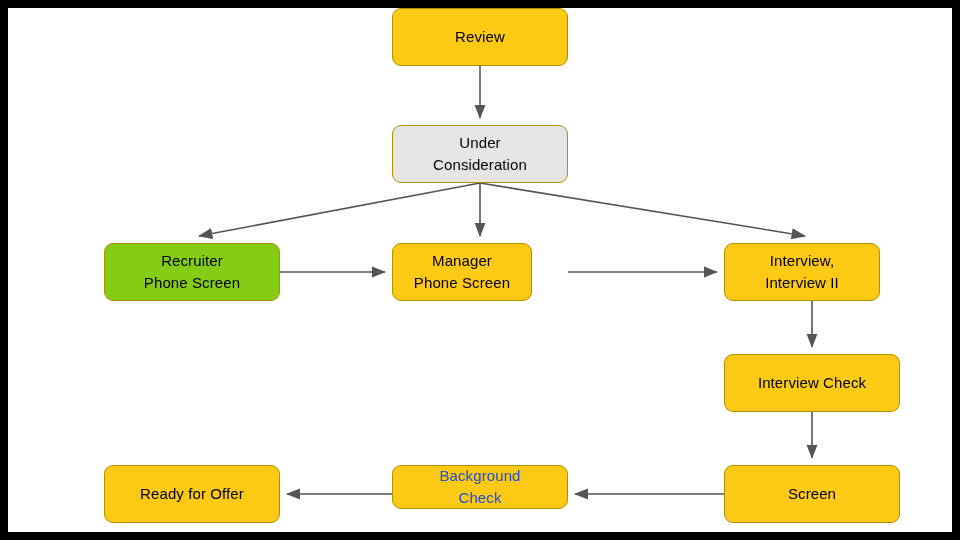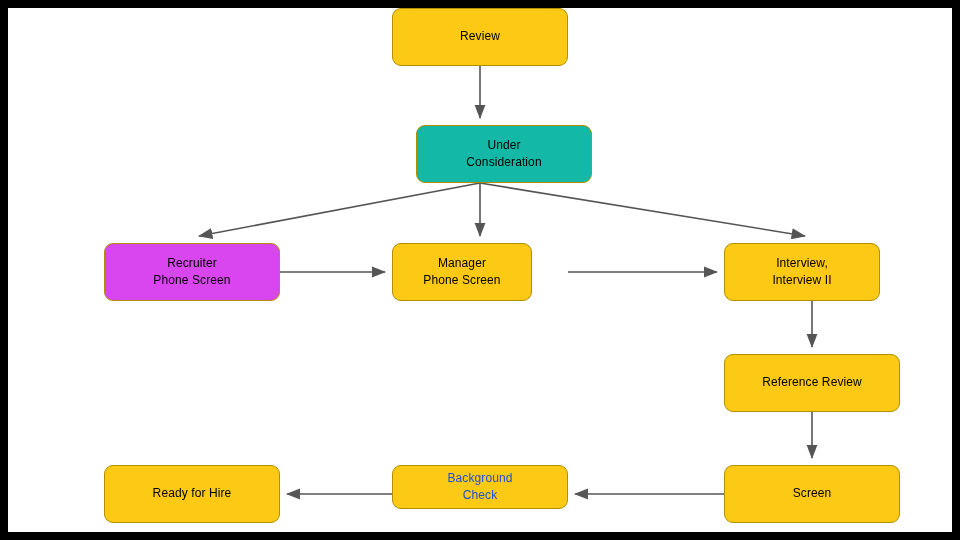--- a/index.html
+++ b/index.html
@@ -31,21 +31,21 @@
     width: 960px;
     height: 540px;
   }
   .node {
     position: absolute;
     box-sizing: border-box;
     background: #FCC914;
     border: 1.2px solid #B09000;
     border-radius: 9px;
     color: #000000;
-    font-size: 12px;
+    font-size: 15px;
     line-height: 1.45;
     text-align: center;
     display: flex;
     align-items: center;
     justify-content: center;
     white-space: pre-line;
     letter-spacing: 0.1px;
   }
   #edges {
     position: absolute;
@@ -78,30 +78,30 @@
             <path d="M568,272 L717,272" stroke="#555555" marker-end="url(#arrowhead)"></path>
             <path d="M812,301 L812,347" stroke="#555555" marker-end="url(#arrowhead)"></path>
             <path d="M812,412 L812,458" stroke="#555555" marker-end="url(#arrowhead)"></path>
             <path d="M724,494 L575,494" stroke="#555555" marker-end="url(#arrowhead)"></path>
             <path d="M392,494 L287,494" stroke="#555555" marker-end="url(#arrowhead)"></path>
           </g>
       </svg>
 
       <div id="node-layer">
           <div class="node" style="left: 392px; top: 8px; width: 176px; height: 58px; background: rgb(252, 201, 20); border-color: rgb(176, 144, 0); color: rgb(0, 0, 0);">Review</div>
-          <div class="node" style="left: 392px; top: 125px; width: 176px; height: 58px; background: #14b8a6; border-color: rgb(176, 144, 0); color: rgb(0, 0, 0); margin-left: 24px;">Under
+          <div class="node" style="left: 392px; top: 125px; width: 176px; height: 58px; background: #e5e5e5; border-color: rgb(176, 144, 0); color: rgb(0, 0, 0);">Under
 Consideration</div>
-          <div class="node" style="left: 104px; top: 243px; width: 176px; height: 58px; background: #d946ef; border-color: rgb(176, 144, 0); color: rgb(0, 0, 0);">Recruiter
+          <div class="node" style="left: 104px; top: 243px; width: 176px; height: 58px; background: #84cc16; border-color: rgb(176, 144, 0); color: rgb(0, 0, 0);">Recruiter
 Phone Screen</div>
           <div class="node" style="left: 392px; top: 243px; width: 140px; height: 58px; background: rgb(252, 201, 20); border-color: rgb(176, 144, 0); color: rgb(0, 0, 0);">Manager
 Phone Screen</div>
           <div class="node" style="left: 724px; top: 243px; width: 156px; height: 58px; background: rgb(252, 201, 20); border-color: rgb(176, 144, 0); color: rgb(0, 0, 0);">Interview,
 Interview II</div>
-          <div class="node" style="left: 724px; top: 354px; width: 176px; height: 58px; background: rgb(252, 201, 20); border-color: rgb(176, 144, 0); color: rgb(0, 0, 0);">Reference Review</div>
+          <div class="node" style="left: 724px; top: 354px; width: 176px; height: 58px; background: rgb(252, 201, 20); border-color: rgb(176, 144, 0); color: rgb(0, 0, 0);">Interview Check</div>
           <div class="node" style="left: 724px; top: 465px; width: 176px; height: 58px; background: rgb(252, 201, 20); border-color: rgb(176, 144, 0); color: rgb(0, 0, 0);">Screen</div>
           <div class="node" style="left: 392px; top: 465px; width: 176px; height: 44px; background: rgb(252, 201, 20); border-color: rgb(176, 144, 0); color: #1d4ed8;">Background
 Check</div>
-          <div class="node" style="left: 104px; top: 465px; width: 176px; height: 58px; background: rgb(252, 201, 20); border-color: rgb(176, 144, 0); color: rgb(0, 0, 0);">Ready for Hire</div>
+          <div class="node" style="left: 104px; top: 465px; width: 176px; height: 58px; background: rgb(252, 201, 20); border-color: rgb(176, 144, 0); color: rgb(0, 0, 0);">Ready for Offer</div>
         </div>
 
     </div>
   </div>
 </div>
 
 </body></html>

